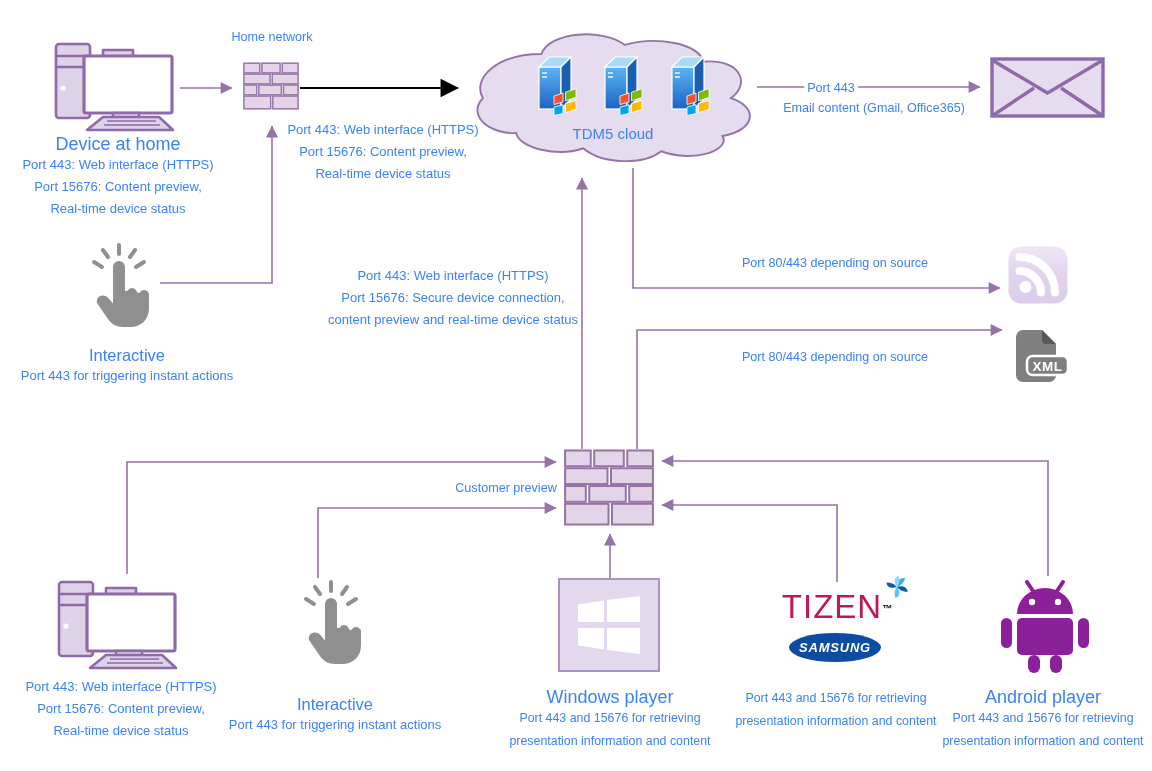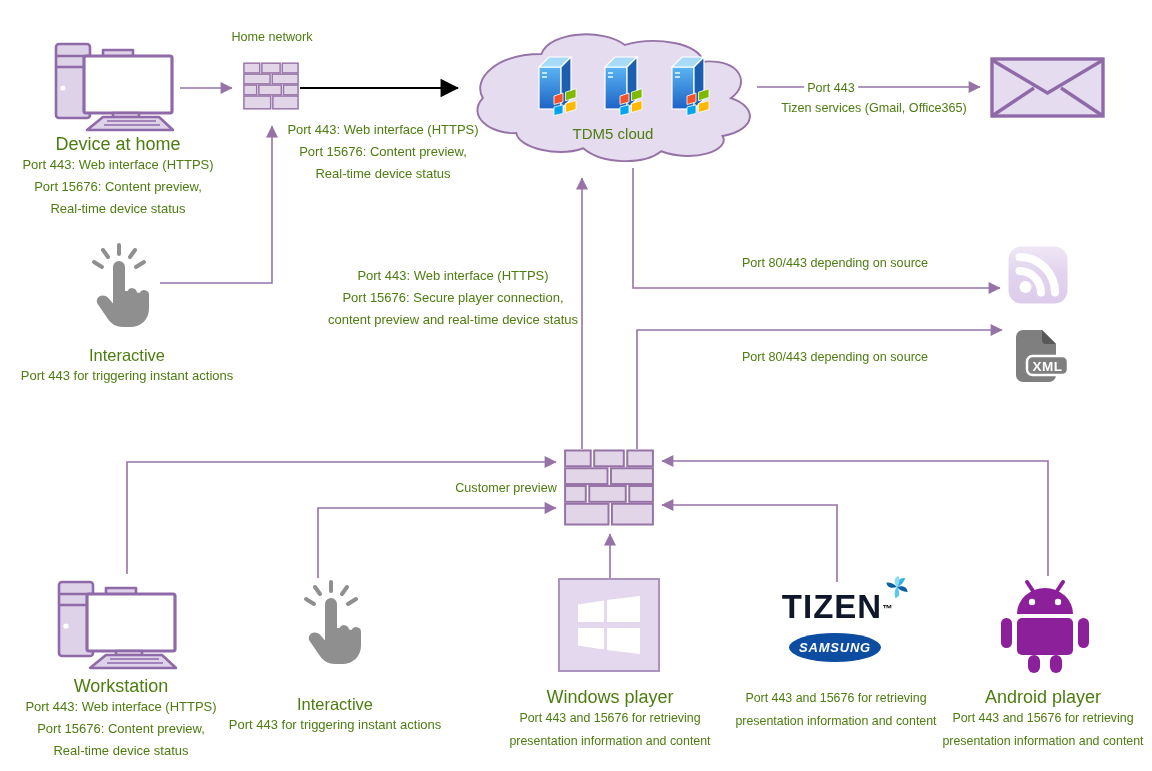--- a/index.html
+++ b/index.html
@@ -1,30 +1,30 @@
 <!DOCTYPE html>
 <html><head>
 <meta charset="utf-8">
 <style>
   html,body{margin:0;padding:0;background:#fff;}
   .canvas{position:relative;width:1152px;height:771px;background:#ffffff;
           font-family:"Liberation Sans",sans-serif;overflow:hidden;}
   .abs{position:absolute;}
-  .lbl{position:absolute;color:#4d7c0f;text-align:center;transform:translateX(-50%);white-space:nowrap;}
+  .lbl{position:absolute;color:#3b82f6;text-align:center;transform:translateX(-50%);white-space:nowrap;}
   .title{font-size:18px;line-height:20px;}
   .title-sm{font-size:16.5px;line-height:19px;}
   .small{font-size:13px;line-height:22px;}
   .xsmall{font-size:12.4px;line-height:22.5px;}
   .node-label{font-size:12.6px;}
   .onLine{background:#ffffff;padding:0 3px;z-index:5;}
   svg{display:block;}
   .layer{position:absolute;left:0;top:0;z-index:1;}
   .icon{z-index:2;}
   .txt{z-index:3;}
-  .tizen-word{font-weight:700;font-size:33px;letter-spacing:1px;color:#0f172a;line-height:30px;}
+  .tizen-word{font-weight:400;font-size:33px;letter-spacing:1px;color:#be185d;line-height:30px;}
   .tizen-tm{font-size:10px;font-weight:700;vertical-align:6px;letter-spacing:0;}
 </style>
 </head>
 <body>
 
 <div class="canvas">
 
   <svg class="layer" width="1152" height="771" viewBox="0 0 1152 771">
     <defs>
       <marker id="aP" viewBox="0 0 12 12" refX="10.5" refY="6" markerWidth="9" markerHeight="9" orient="auto">
@@ -263,40 +263,39 @@
 
   <div class="lbl txt" style="left:383px;top:119px">
     <div class="small">Port 443: Web interface (HTTPS)</div>
     <div class="small">Port 15676: Content preview,</div>
     <div class="small">Real-time device status</div>
   </div>
 
   <div class="lbl txt" style="left:613px;top:125px;font-size:15px">TDM5 cloud</div>
 
   <div class="lbl node-label onLine txt" style="left:831px;top:81px">Port 443</div>
-  <div class="lbl node-label txt" style="left:874px;top:101px">Tizen services (Gmail, Office365)</div>
+  <div class="lbl node-label txt" style="left:874px;top:101px">Email content (Gmail, Office365)</div>
 
   <div class="lbl txt" style="left:127px;top:346px">
     <div class="title-sm">Interactive</div>
     <div class="small">Port 443 for triggering instant actions</div>
   </div>
 
   <div class="lbl txt" style="left:453px;top:265px">
     <div class="small">Port 443: Web interface (HTTPS)</div>
-    <div class="small">Port 15676: Secure player connection,</div>
+    <div class="small">Port 15676: Secure device connection,</div>
     <div class="small">content preview and real-time device status</div>
   </div>
 
   <div class="lbl node-label txt" style="left:835px;top:256px">Port 80/443 depending on source</div>
   <div class="lbl node-label txt" style="left:835px;top:350px">Port 80/443 depending on source</div>
 
   <div class="lbl node-label txt" style="left:506px;top:481px">Customer preview</div>
 
   <div class="lbl txt" style="left:121px;top:676px">
-    <div class="title">Workstation</div>
     <div class="small">Port 443: Web interface (HTTPS)</div>
     <div class="small">Port 15676: Content preview,</div>
     <div class="small">Real-time device status</div>
   </div>
 
   <div class="lbl txt" style="left:335px;top:695px">
     <div class="title-sm">Interactive</div>
     <div class="small">Port 443 for triggering instant actions</div>
   </div>
 

